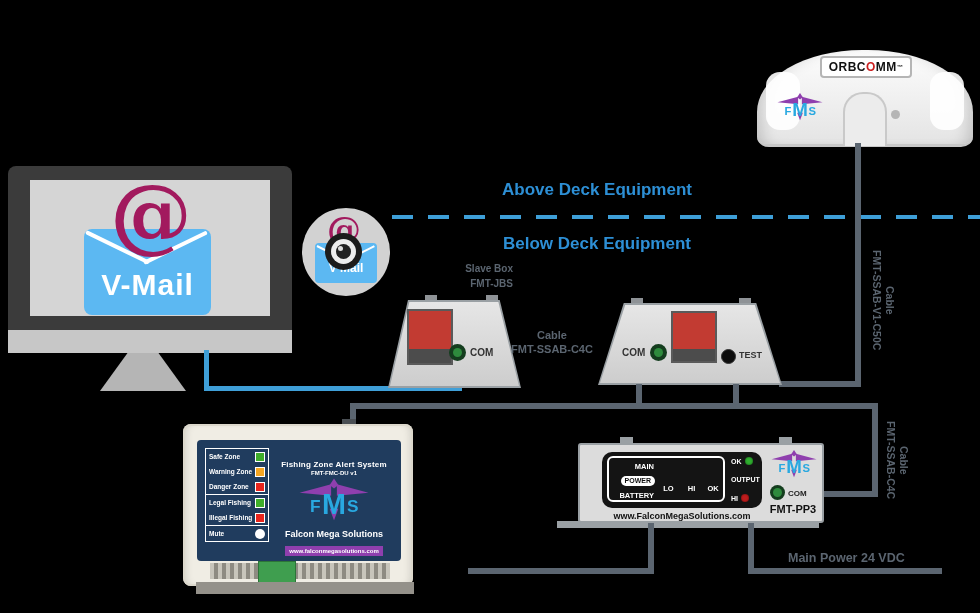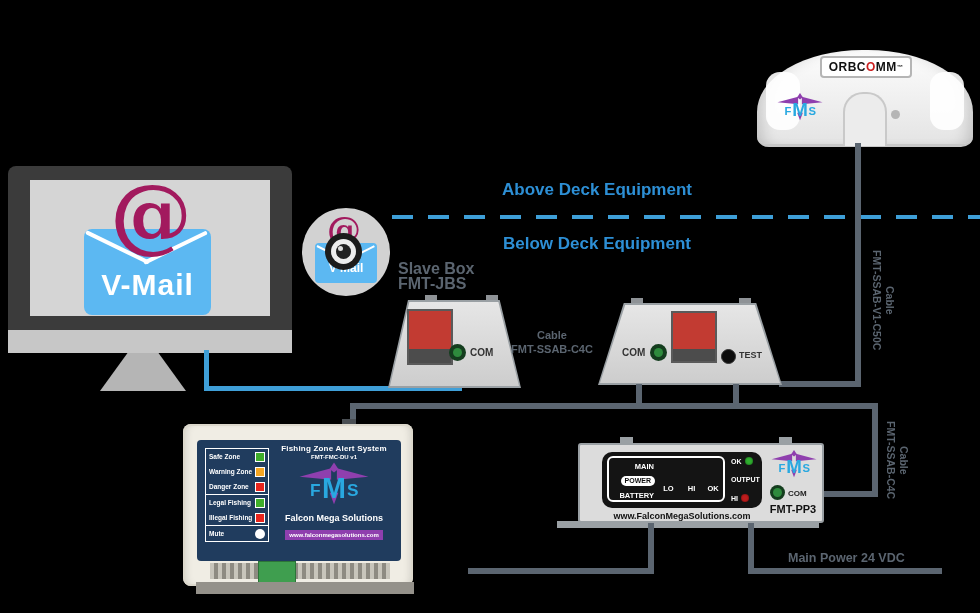--- a/index.html
+++ b/index.html
@@ -62,43 +62,43 @@
     background:linear-gradient(180deg,#e6e6e6,#cdcdcd);}
   .trap-slave,.trap-slave-i{clip-path:polygon(15% 0,84% 0,100% 100%,0 100%);}
   .trap-master,.trap-master-i{clip-path:polygon(14% 0,86% 0,100% 100%,0 100%);}
   .box-tab{position:absolute;width:12px;height:6px;background:#8e9296;}
   .red-btn{position:absolute;border:2px solid #5a5a5a;
     background:linear-gradient(180deg,#c23b32 0 74%,#4c4c4c 74% 100%);}
   .com-ring{position:absolute;width:17px;height:17px;border-radius:50%;background:#143d1e;}
   .com-dot{position:absolute;width:9px;height:9px;border-radius:50%;background:#2e8b3d;}
   .com-text{position:absolute;font-size:10px;font-weight:800;color:#333;}
   .test-dot{position:absolute;width:13px;height:13px;border-radius:50%;background:#0d0d0d;border:1px solid #333;}
-  .box-caption{position:absolute;text-align:left;color:#5b6570;font-weight:bold;
-    font-size:16px;line-height:15px;}
+  .box-caption{position:absolute;text-align:right;color:#5b6570;font-weight:bold;
+    font-size:10px;line-height:15px;}
 
   
   .cable-h{position:absolute;text-align:center;color:#5b6570;font-weight:bold;
     font-size:11px;line-height:14px;}
   .vlabel{position:absolute;writing-mode:vertical-rl;text-orientation:mixed;
     color:#5b6570;font-weight:bold;font-size:10.5px;line-height:13px;}
   .vlabel span{display:block;text-align:center;height:100%;}
 
   
   .fz-tab{left:342px;top:419px;width:14px;height:9px;background:#4a4f54;}
   .fz-case{left:183px;top:424px;width:230px;height:162px;background:#f0ede4;border-radius:8px;
     box-shadow:inset 0 0 0 2px #dcd8cc, inset 6px 0 8px -4px rgba(0,0,0,.15), inset -6px 0 8px -4px rgba(0,0,0,.15);}
   .fz-panel{position:absolute;left:14px;top:16px;width:204px;height:121px;background:#203c5e;border-radius:4px;}
   .zcol{position:absolute;left:8px;top:9px;width:64px;}
   .zbox{border:1px solid #fff;margin-top:-1px;}
   .zrow{height:15px;display:flex;align-items:center;justify-content:space-between;padding:0 3px;}
   .zlabel{font-size:6.5px;font-weight:bold;color:#fff;white-space:nowrap;}
   .zsq{width:8px;height:8px;border:1px solid #fff;box-sizing:content-box;}
   .zcirc{width:10px;height:10px;border-radius:50%;background:#fff;}
   .c-green{background:#3fae2a;} .c-orange{background:#f5a623;} .c-red{background:#e8251d;}
-  .fz-right{position:absolute;left:74px;top:4px;width:126px;text-align:center;color:#fff;}
+  .fz-right{position:absolute;left:74px;top:20px;width:126px;text-align:center;color:#fff;}
   .fz-title{font-size:8px;font-weight:800;letter-spacing:.2px;}
   .fz-model{font-size:6px;font-weight:bold;margin-top:1px;}
   .fz-company{font-size:9px;font-weight:800;margin-top:2px;}
   .fz-banner{display:inline-block;background:#8f3fae;color:#fff;font-size:6px;font-weight:bold;
     padding:2px 4px;margin-top:2px;}
   .fz-teeth{position:absolute;left:27px;top:139px;width:180px;height:16px;
     background:repeating-linear-gradient(90deg,#c8c5bb 0 4px,#8e8b82 4px 8px);}
   .fz-green-block{position:absolute;left:75px;top:137px;width:36px;height:20px;
     background:#3f9e4f;border:1px solid #2c7438;}
   .fz-din{position:absolute;left:13px;top:158px;width:218px;height:12px;background:#94918a;}

